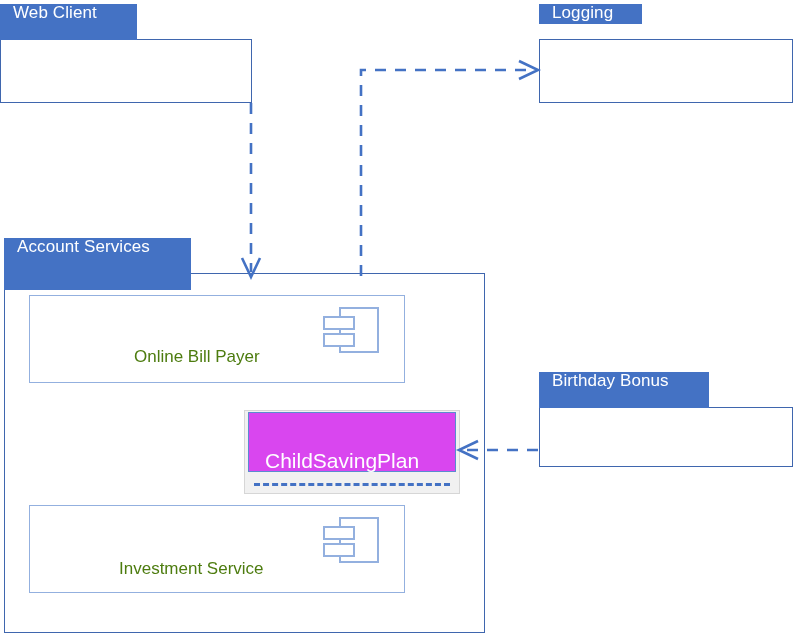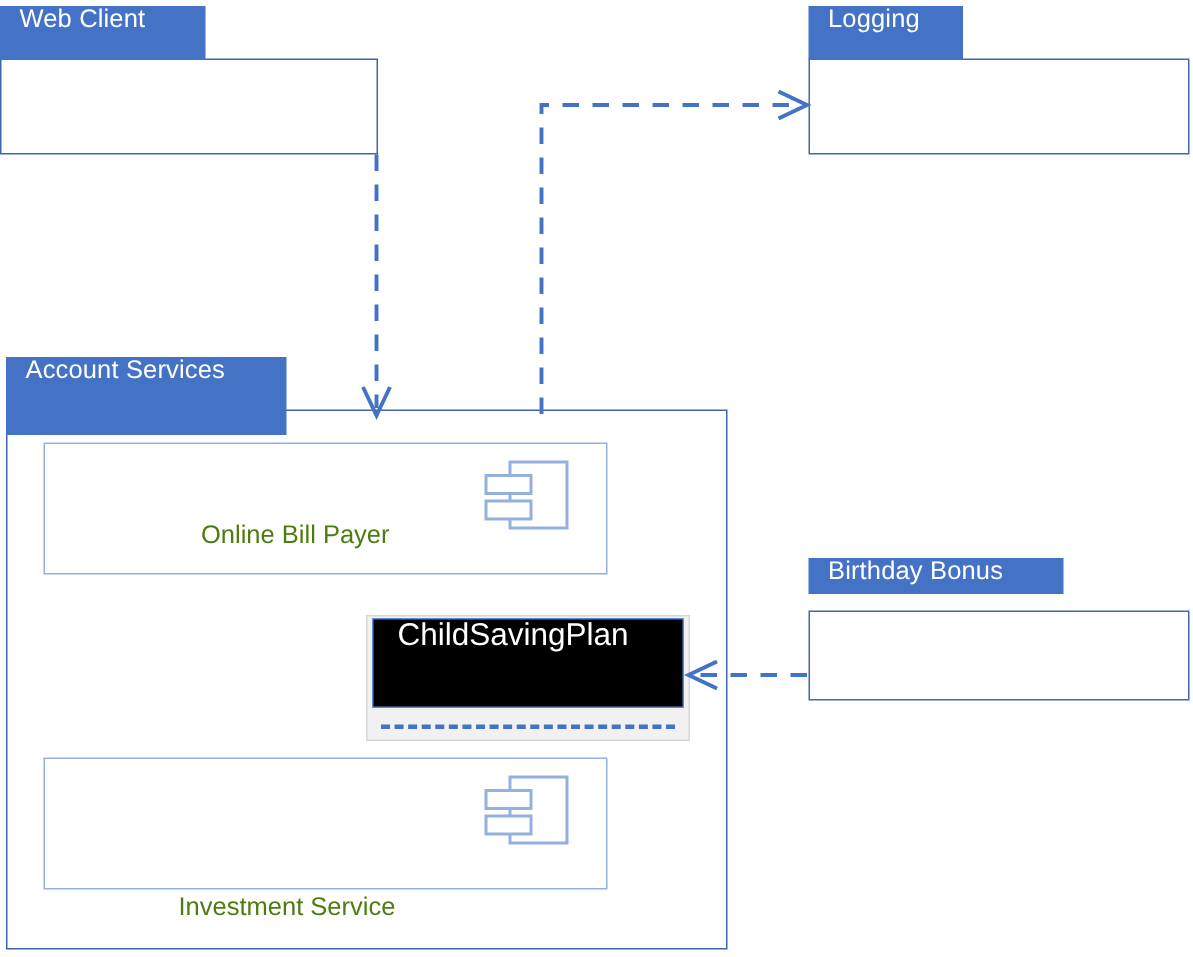--- a/index.html
+++ b/index.html
@@ -57,28 +57,28 @@
   }
   
   .sel-wrap {
     position: absolute;
     background: #F1F1F1;
     border: 1px solid #D6D6D6;
     box-sizing: border-box;
   }
   .sel-fill {
     position: absolute;
-    background: #000000;
+    background: #d946ef;
     border: 1px solid #5B8BD0;
     box-sizing: border-box;
     color: #ffffff;
     font-size: 21px;
     line-height: 1;
     display: flex;
-    align-items: flex-start;
+    align-items: flex-end;
     padding-left: 16px;
   }
   .sel-dash {
     position: absolute;
     border-top: 3px dashed #4472C4;
   }
   
   .conn {
     position: absolute;
   }
@@ -91,57 +91,57 @@
 <body>
 
 <div id="canvas">
 
   <div class="pkg-body" style="left:0px; top:39px; width:252px; height:64px;"></div>
   <div class="pkg-header" style="left:0px; top:4px; width:137px; height:36px;">
     <span>Web Client</span>
   </div>
 
   <div class="pkg-body" style="left:539px; top:39px; width:254px; height:64px;"></div>
-  <div class="pkg-header" style="left:539px; top:4px; width:103px; height:36px;">
+  <div class="pkg-header" style="left:539px; top:4px; width:103px; height:20px;">
     <span>Logging</span>
   </div>
 
   <div class="pkg-body" style="left:4px; top:273px; width:481px; height:360px;"></div>
   <div class="pkg-header" style="left:4px; top:238px; width:187px; height:52px;">
     <span>Account Services</span>
   </div>
 
   <div class="component" style="left:29px; top:295px; width:376px; height:88px;"></div>
   <div class="component-label" style="left:134px; top:348px;">Online Bill Payer</div>
   <div class="comp-icon" style="left:322px; top:306px; width:58px; height:48px;">
     <svg width="58" height="48" viewBox="0 0 58 48">
       <rect x="18" y="2" width="38" height="44" fill="#ffffff" stroke="#93B0DF" stroke-width="2"></rect>
       <rect x="2" y="11" width="30" height="12" fill="#ffffff" stroke="#93B0DF" stroke-width="2"></rect>
       <rect x="2" y="28" width="30" height="12" fill="#ffffff" stroke="#93B0DF" stroke-width="2"></rect>
     </svg>
   </div>
 
   <div class="component" style="left:29px; top:505px; width:376px; height:88px;"></div>
-  <div class="component-label" style="left:119px; top:560px;margin-top:36px;">Investment Service</div>
+  <div class="component-label" style="left:119px; top:560px;">Investment Service</div>
   <div class="comp-icon" style="left:322px; top:516px; width:58px; height:48px;">
     <svg width="58" height="48" viewBox="0 0 58 48">
       <rect x="18" y="2" width="38" height="44" fill="#ffffff" stroke="#93B0DF" stroke-width="2"></rect>
       <rect x="2" y="11" width="30" height="12" fill="#ffffff" stroke="#93B0DF" stroke-width="2"></rect>
       <rect x="2" y="28" width="30" height="12" fill="#ffffff" stroke="#93B0DF" stroke-width="2"></rect>
     </svg>
   </div>
 
   <div class="sel-wrap" style="left:244px; top:410px; width:216px; height:84px;"></div>
   <div class="sel-fill" style="left:248px; top:412px; width:208px; height:60px;">
     <span>ChildSavingPlan</span>
   </div>
   <div class="sel-dash" style="left:254px; top:483px; width:196px;"></div>
 
   <div class="pkg-body" style="left:539px; top:407px; width:254px; height:60px;"></div>
-  <div class="pkg-header" style="left:539px; top:372px; width:170px; height:24px;">
+  <div class="pkg-header" style="left:539px; top:372px; width:170px; height:36px;">
     <span>Birthday Bonus</span>
   </div>
 
   <div class="conn" style="left:0px; top:0px; width:795px; height:638px; pointer-events:none;">
     <svg width="795" height="638" viewBox="0 0 795 638">
       <path d="M251,103 L251,272" fill="none" stroke="#4472C4" stroke-width="2.6" stroke-dasharray="11,9"></path>
       <path d="M242,258 L251,277 L260,258" fill="none" stroke="#4472C4" stroke-width="2.6"></path>
     </svg>
   </div>
 

